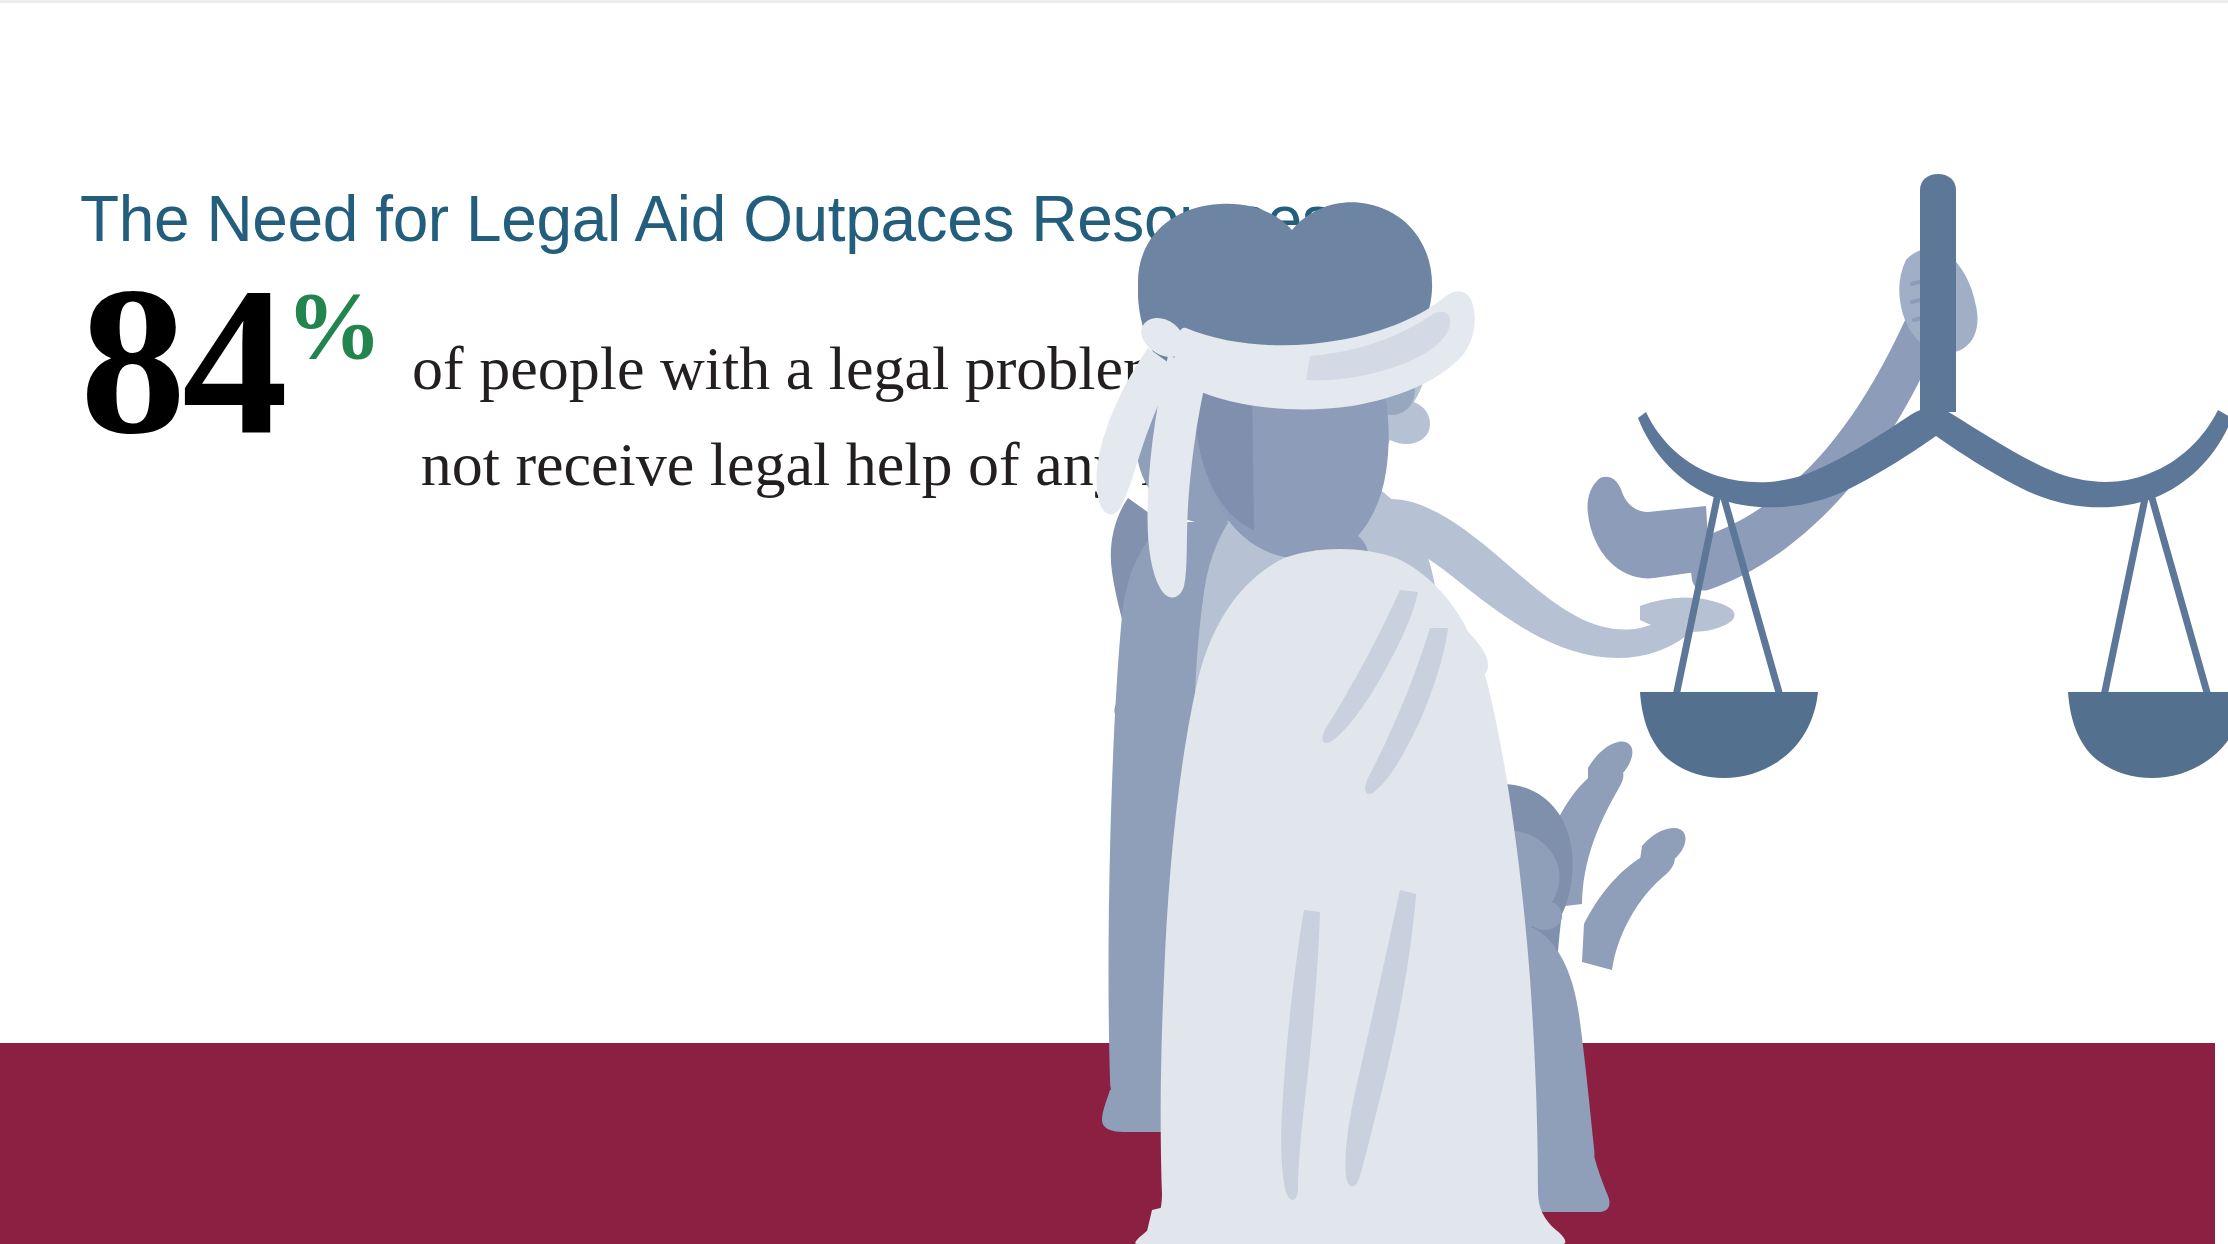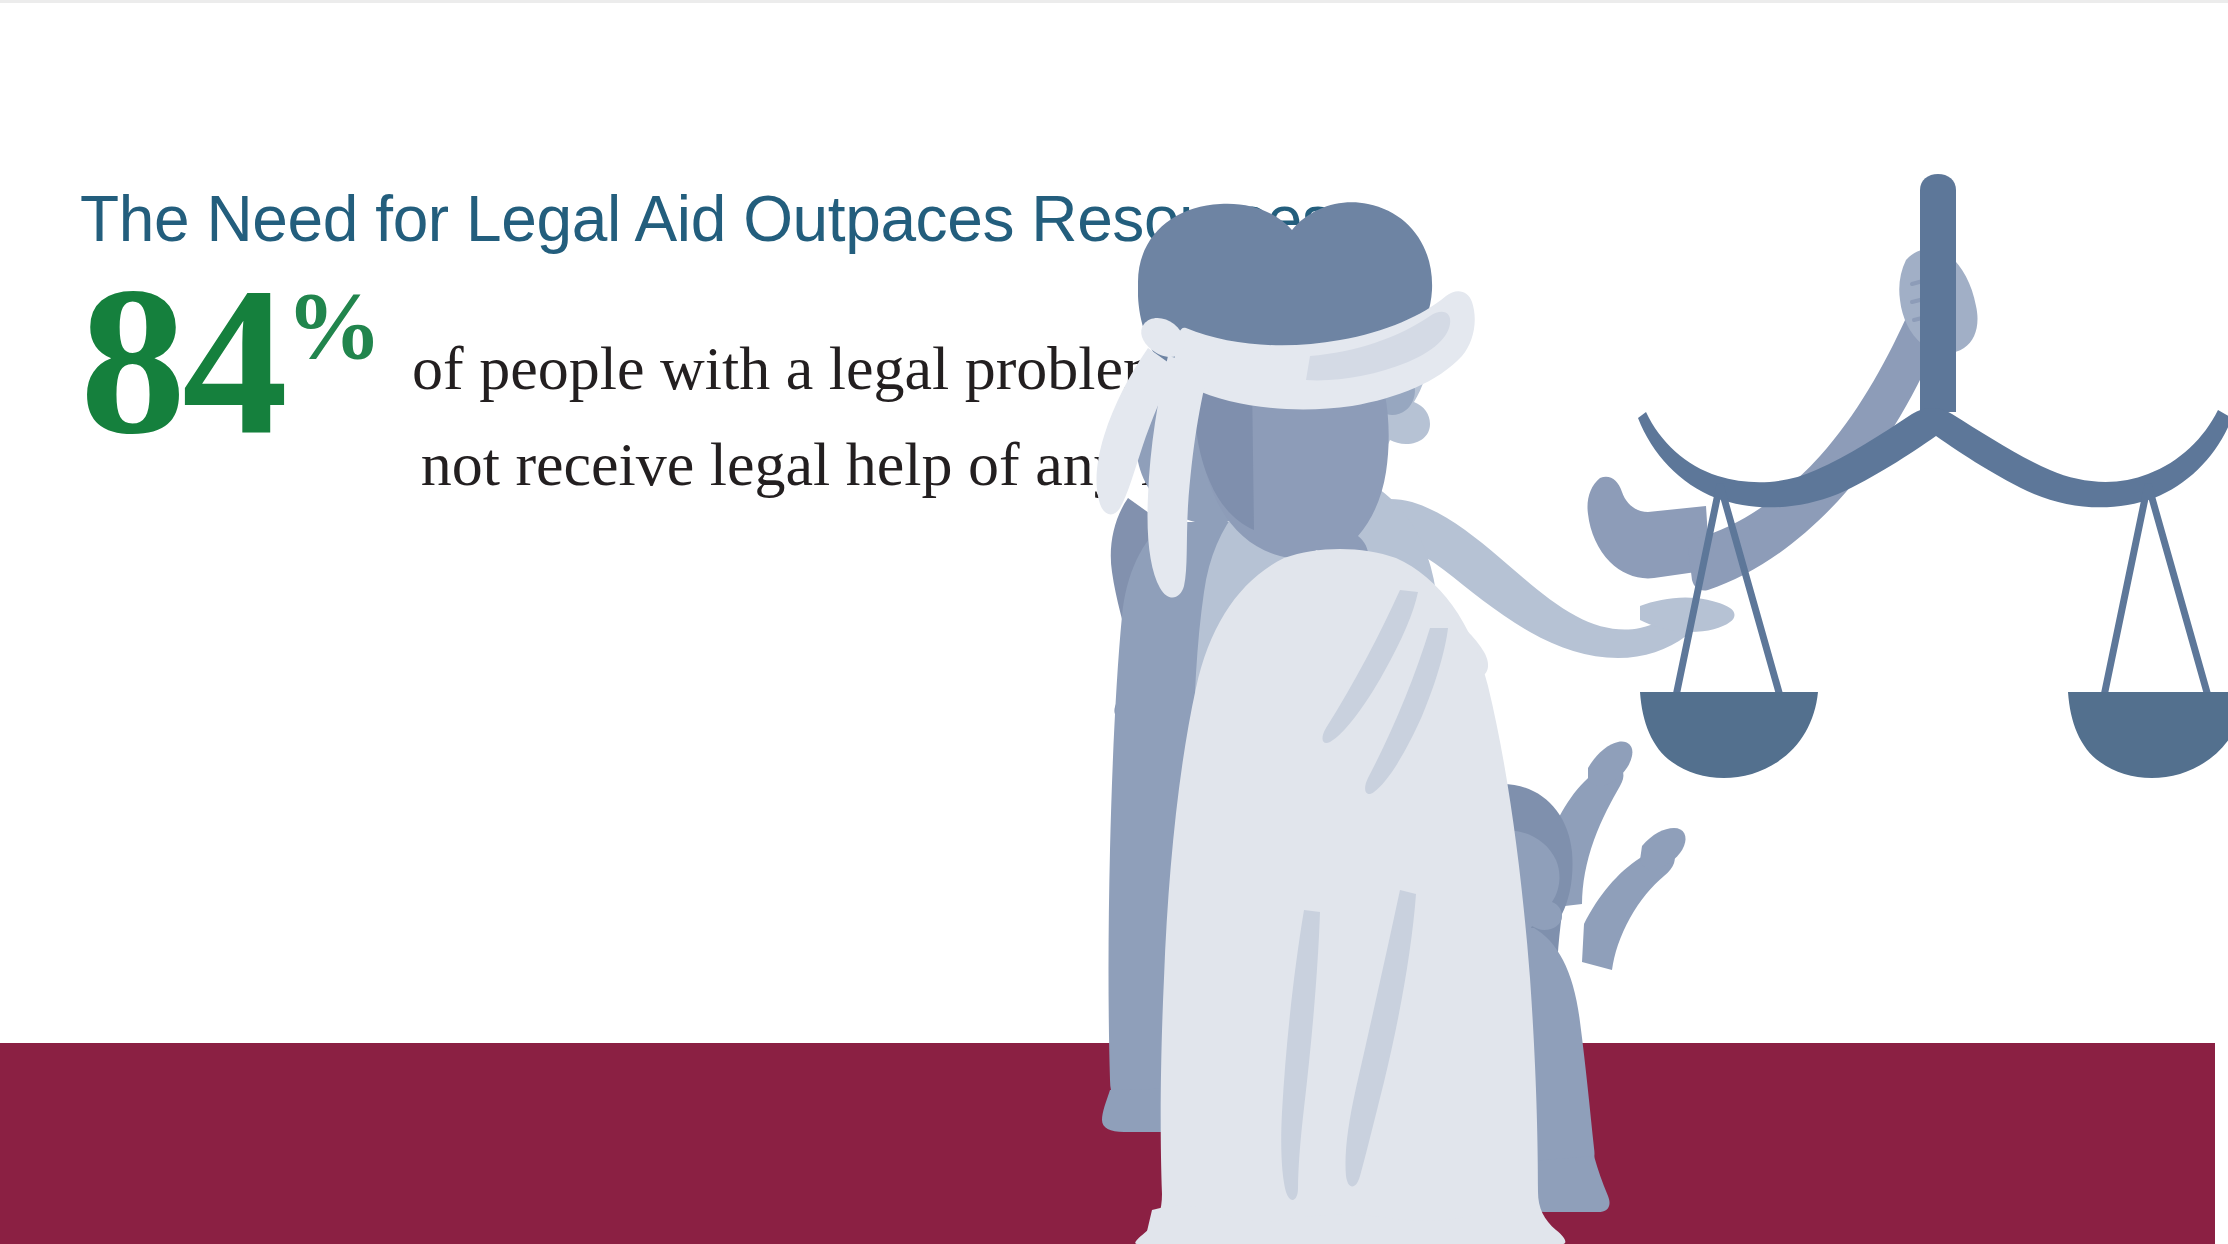--- a/index.html
+++ b/index.html
@@ -67,21 +67,21 @@
 
   #stat-figure {
     position: relative;
     display: flex;
     align-items: flex-start;
     flex: 0 0 auto;
     margin-right: 30px;
   }
 
   #stat-number {
-    color: #15803d;
+    color: #000000;
     font-family: "Liberation Serif", serif;
     font-weight: 700;
     font-size: 212px;
     line-height: 186px;
     letter-spacing: -4px;
     display: block;
   }
 
   #stat-percent {
     color: #21854D;

